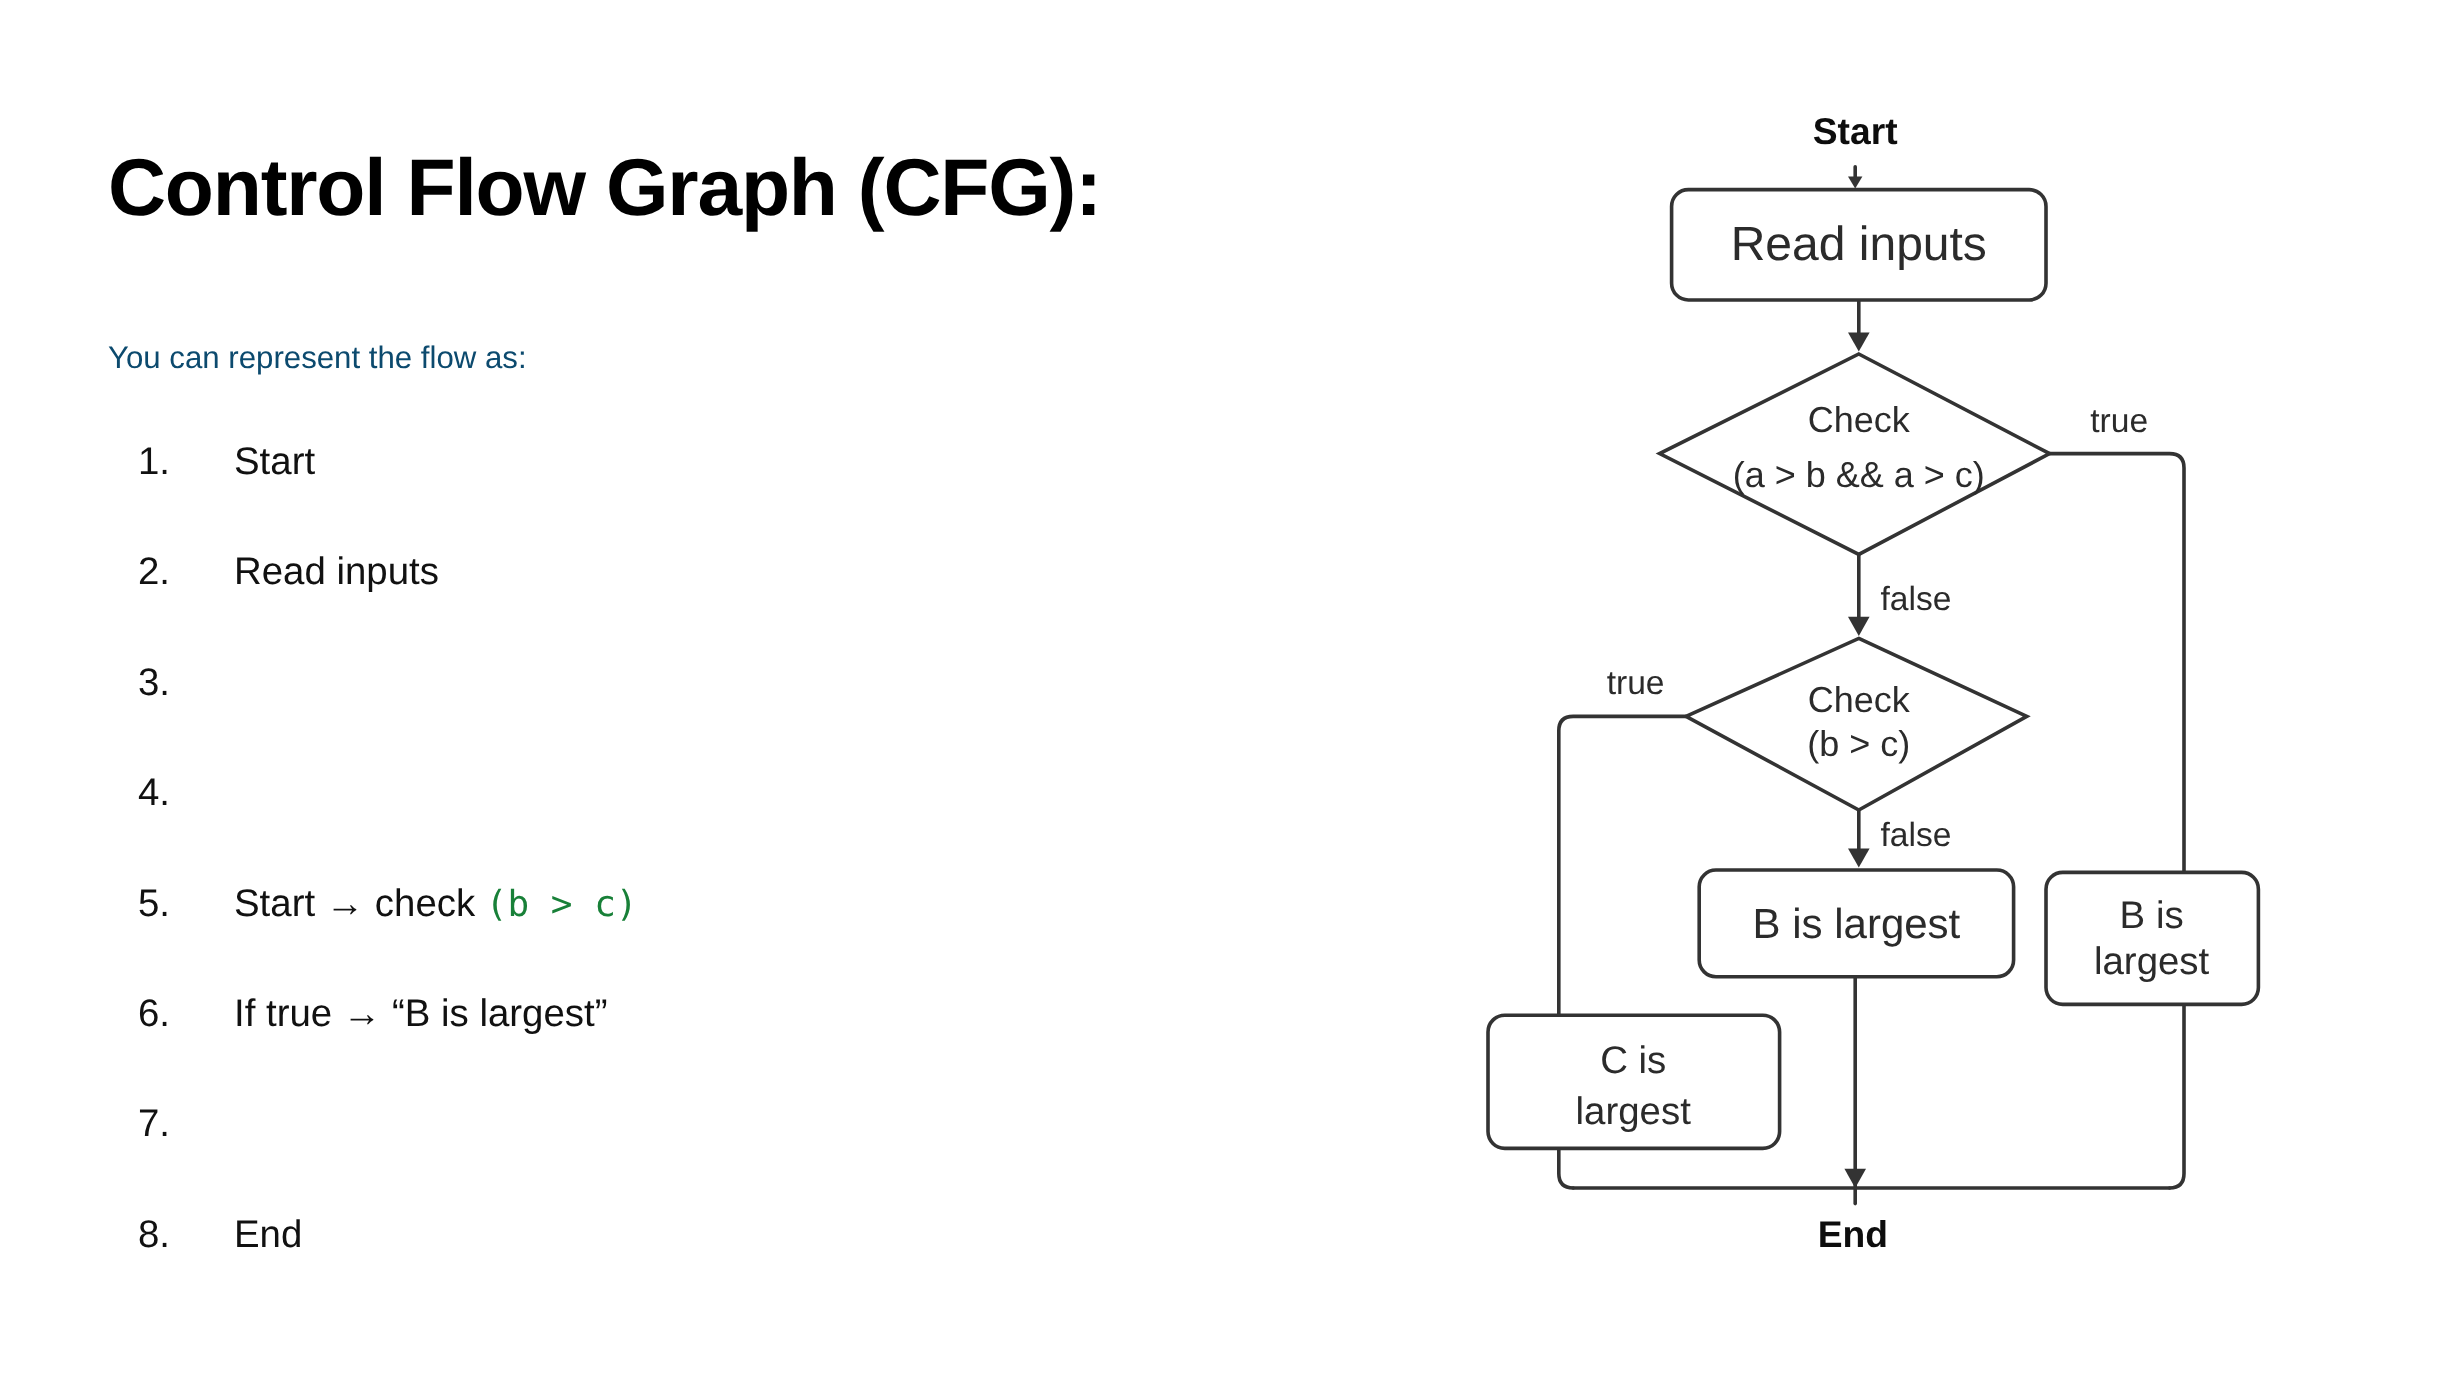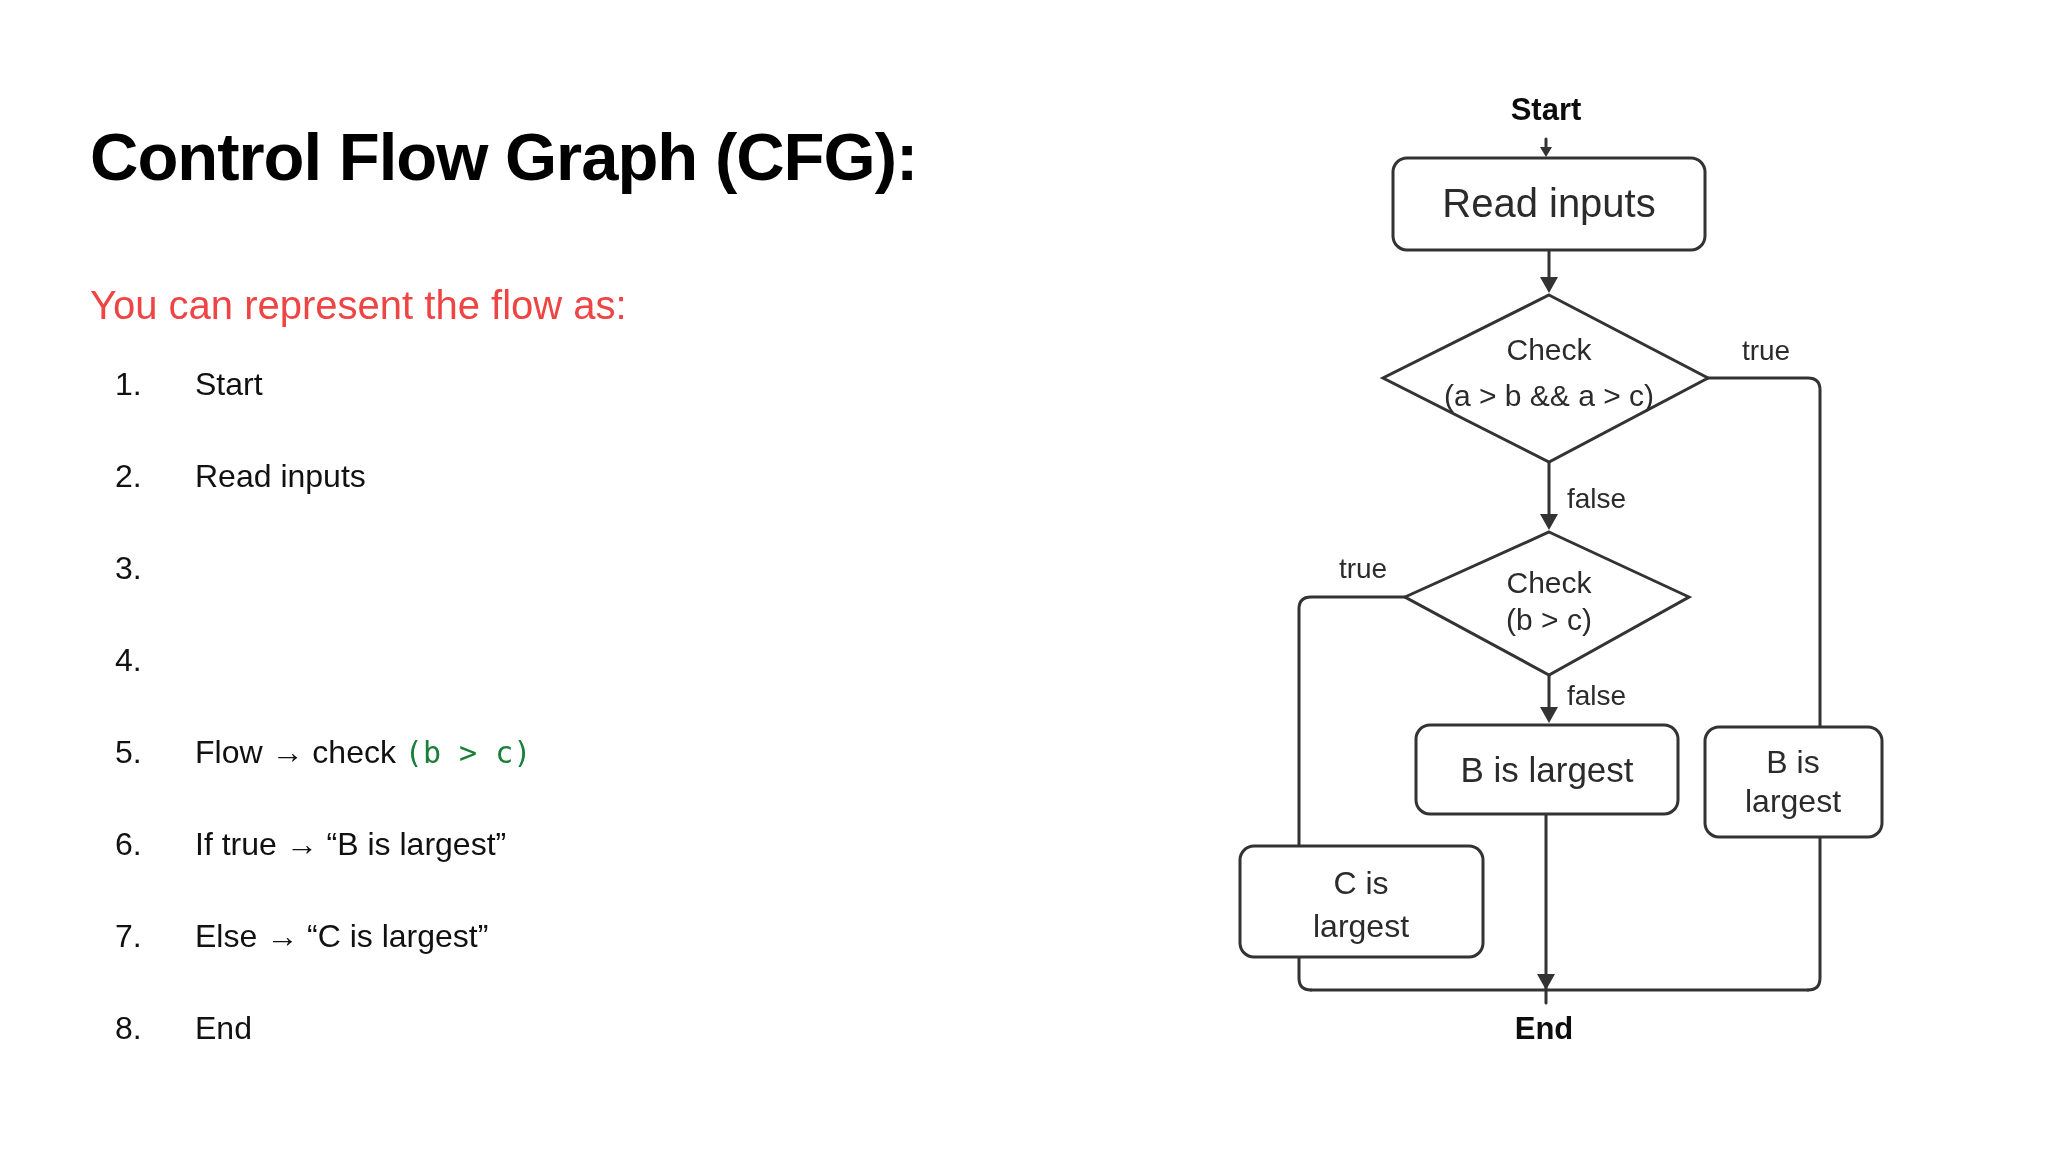--- a/index.html
+++ b/index.html
@@ -10,21 +10,21 @@
     color:#111111;
   }
   .left-panel { position:absolute; inset:0;padding-left:31px; }
   .page-title {
     position:absolute; left:90px; top:118px;
     font-size:67px; font-weight:bold; color:#000000;
     letter-spacing:-1px; white-space:nowrap;
   }
   .intro {
     position:absolute; left:90px; top:283px;
-    font-size:40px; color:#ef4444; white-space:nowrap;
+    font-size:26px; color:#0c4a6e; white-space:nowrap;
   }
   .list-row { position:absolute; left:0; width:1100px; height:42px; font-size:32px; }
   .list-row .num   { position:absolute; left:115px; }
   .list-row .texts { position:absolute; left:195px; white-space:nowrap; }
   .code {
     font-family:"DejaVu Sans Mono", monospace;
     color:#188038; font-size:30px;
   }
   .flowchart {
     position:absolute; left:1230px; top:55px;
@@ -52,29 +52,28 @@
     <span class="texts"><span>Read inputs</span><span class="code"></span><span></span></span>
   </div>
   <div class="list-row" style="top:550px">
     <span class="num">3.</span>
   </div>
   <div class="list-row" style="top:642px">
     <span class="num">4.</span>
   </div>
   <div class="list-row" style="top:734px">
     <span class="num">5.</span>
-    <span class="texts"><span>Flow → check </span><span class="code">(b &gt; c)</span><span></span></span>
+    <span class="texts"><span>Start → check </span><span class="code">(b &gt; c)</span><span></span></span>
   </div>
   <div class="list-row" style="top:826px">
     <span class="num">6.</span>
     <span class="texts"><span>If true → “B is largest”</span><span class="code"></span><span></span></span>
   </div>
   <div class="list-row" style="top:918px">
     <span class="num">7.</span>
-    <span class="texts"><span>Else → “C is largest”</span><span class="code"></span><span></span></span>
   </div>
   <div class="list-row" style="top:1010px">
     <span class="num">8.</span>
     <span class="texts"><span>End</span><span class="code"></span><span></span></span>
   </div>
 </div>
 
 <svg class="flowchart" viewBox="0 0 700 1000">
 
   <line class="fc-line" x1="316" y1="84" x2="316" y2="93"></line>

